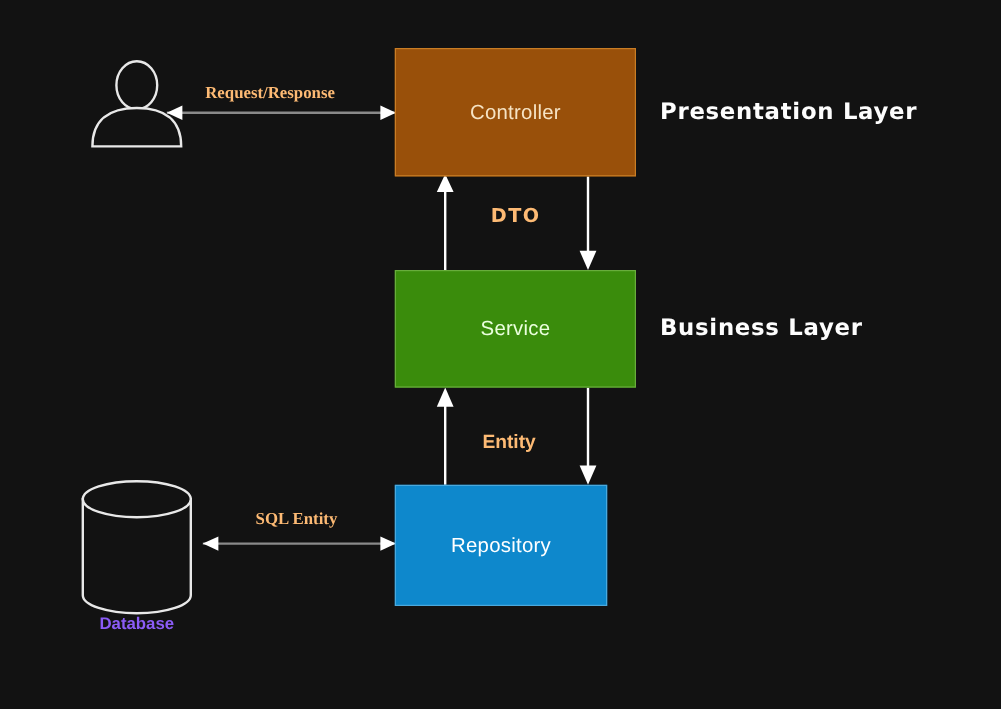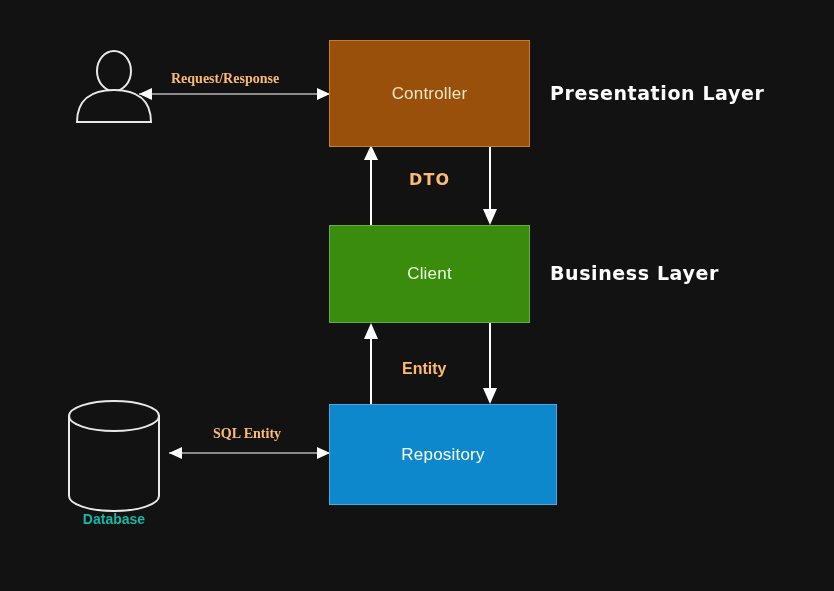--- a/index.html
+++ b/index.html
@@ -41,21 +41,21 @@
     border: 1px solid #c97d25;
     color: #f6e3c4;
   }
   #box-service {
     left: 329px; top: 225px; width: 201px; height: 98px;
     background: #3a8c0c;
     border: 1px solid #68ad3c;
     color: #eaffdd;
   }
   #box-repository {
-    left: 329px; top: 404px; width: 228px; height: 101px;
+    left: 329px; top: 404px; width: 177px; height: 101px;
     background: #0e88cc;
     border: 1px solid #4aa9dd;
     color: #ffffff;
   }
   
   .layer-title {
     position: absolute;
     color: #fdfdfd;
     font-weight: 700;
     white-space: nowrap;
@@ -113,21 +113,21 @@
     font-family: "Liberation Sans", sans-serif;
     font-size: 18px;
     font-weight: 400;
     color: #ececec;
   }
   #caption-database {
     left: 64px; top: 511px; width: 100px;
     font-family: "Liberation Sans", sans-serif;
     font-size: 14px;
     font-weight: 700;
-    color: #14b8a6;
+    color: #8b5cf6;
   }
 </style>
 </head>
 <body>
 
 <div id="canvas">
 
   <svg id="diagram-svg" viewBox="0 0 834 591" xmlns="http://www.w3.org/2000/svg">
 
     <g>
@@ -171,21 +171,21 @@
       <polygon points="169,453 182,447 182,459" fill="#ffffff"></polygon>
       <polygon points="330,453 317,447 317,459" fill="#ffffff"></polygon>
     </g>
   </svg>
 
   <div class="layer-box" id="box-controller">
     <span>Controller</span>
   </div>
 
   <div class="layer-box" id="box-service">
-    <span>Client</span>
+    <span>Service</span>
   </div>
 
   <div class="layer-box" id="box-repository">
     <span>Repository</span>
   </div>
 
   <div class="layer-title title-rounded" id="title-presentation">Presentation Layer</div>
   <div class="layer-title title-rounded" id="title-business">Business Layer</div>
 
   <div class="edge-label label-serif" id="label-request">Request/Response</div>

